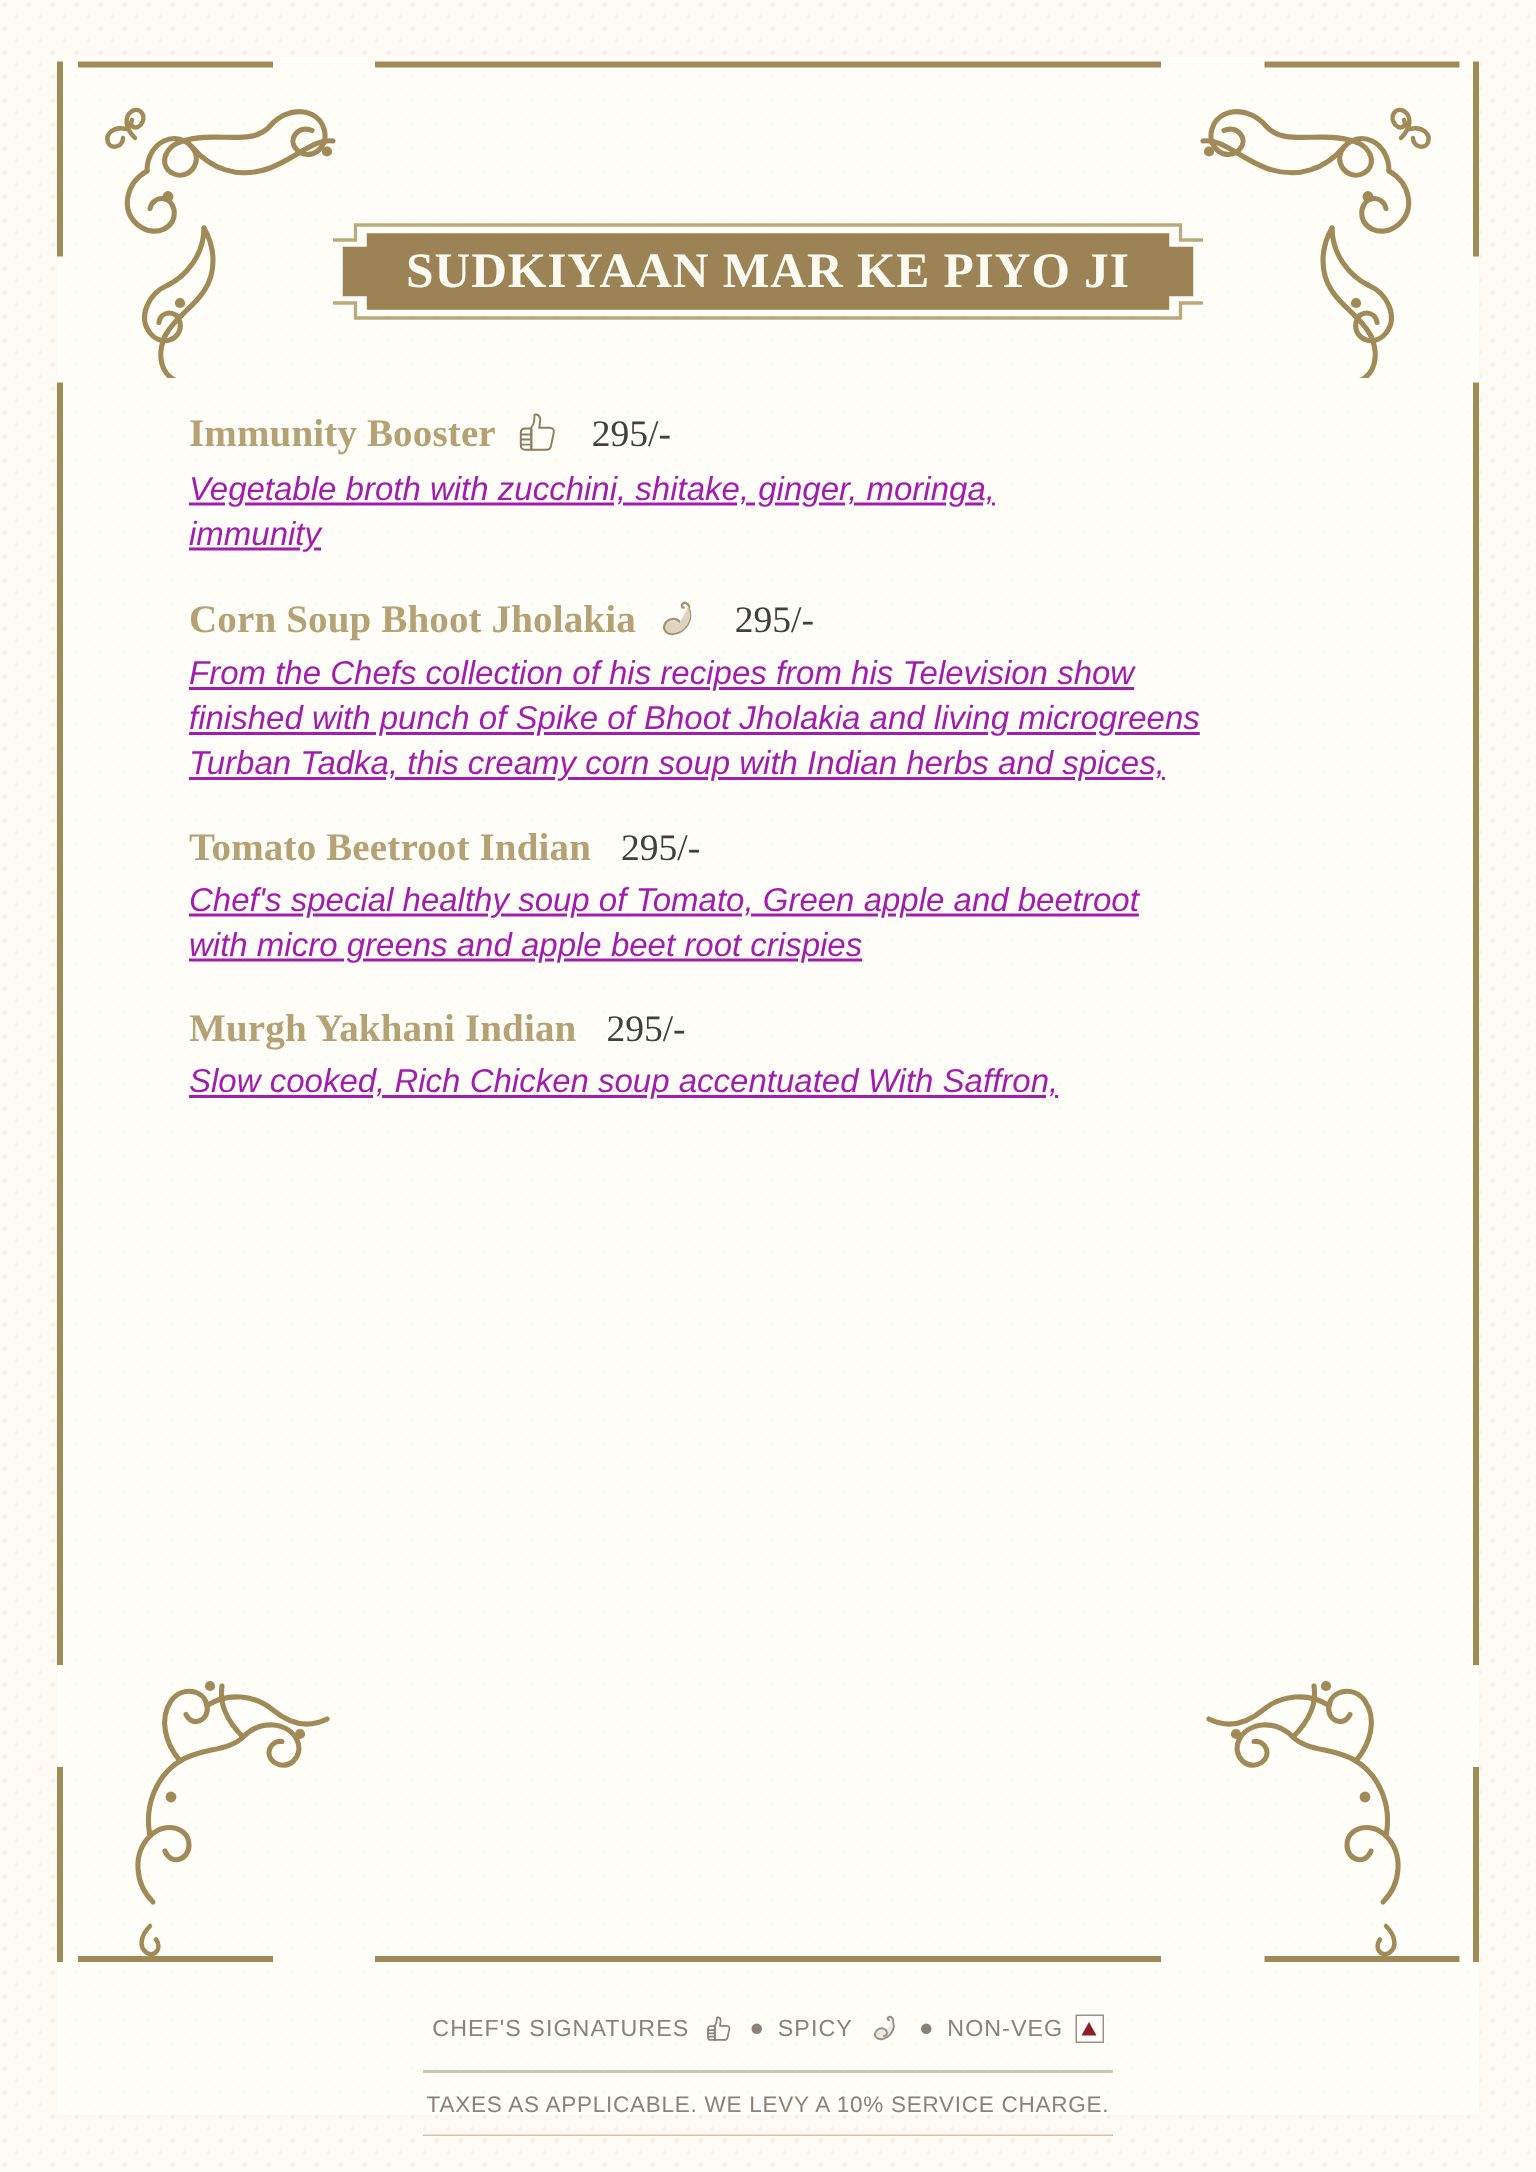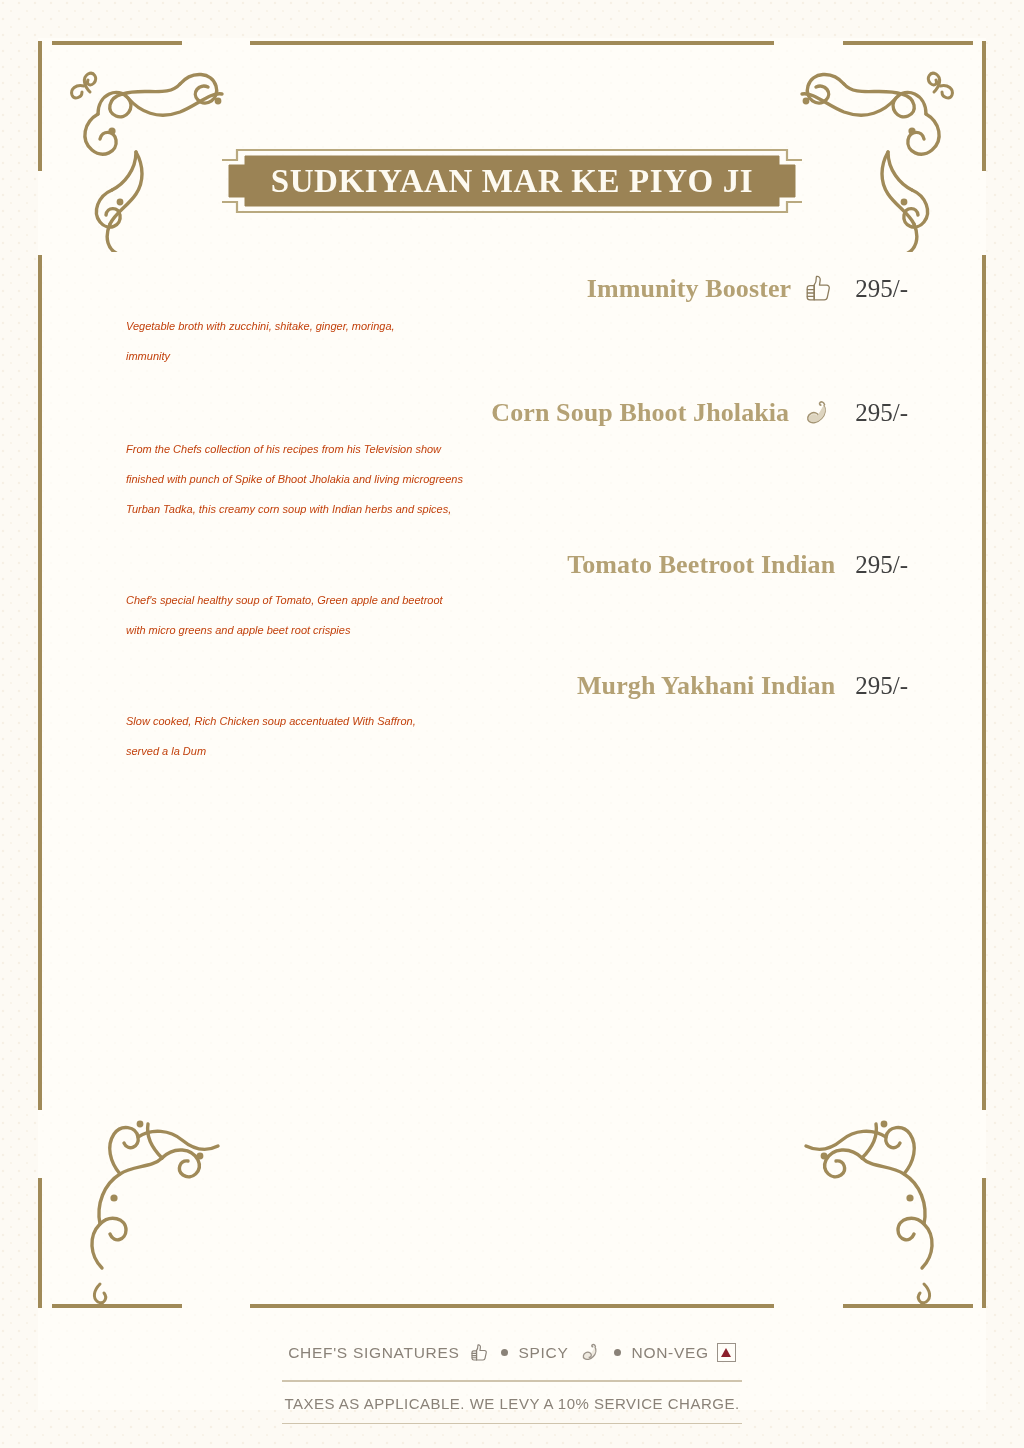--- a/index.html
+++ b/index.html
@@ -110,21 +110,21 @@
     position: absolute;
     left: 126px;
     right: 116px;
     top: 272px;
     z-index: 5;
   }
   .menu-item { margin-bottom: 26px; }
   .item-head {
     display: flex;
     align-items: baseline;
-    justify-content: flex-end;
+    justify-content: flex-start;
   }
   .item-title-wrap {
     display: flex;
     align-items: center;
     gap: 10px;
   }
   .item-title {
     font-family: "Liberation Serif", serif;
     font-weight: bold;
     font-size: 26px;
@@ -135,25 +135,26 @@
   .item-price {
     font-family: "Liberation Serif", serif;
     font-size: 25px;
     color: #404040;
     white-space: nowrap;
     padding-left: 20px;
   }
   .item-desc {
     font-family: "Liberation Sans", sans-serif;
     font-style: italic;
-    font-size: 11px;
+    font-size: 22px;
     line-height: 30px;
-    color: #c2410c;
+    color: #a21caf;
     margin-top: 5px;
     max-width: 660px;
+    text-decoration: underline;
   }
   .item-desc div { white-space: nowrap; }
 
   .badge { display: inline-block; line-height: 0; }
   .badge svg { display: block; }
 
   
   .footer {
     position: absolute;
     left: 0; right: 0;
@@ -379,21 +380,20 @@
 
     <div class="menu-item">
       <div class="item-head">
         <div class="item-title-wrap">
           <span class="item-title">Murgh Yakhani Indian</span>
         </div>
         <span class="item-price">295/-</span>
       </div>
       <div class="item-desc">
         <div>Slow cooked, Rich Chicken soup accentuated With Saffron,</div>
-        <div>served a la Dum</div>
       </div>
     </div>
 
   </div>
 
   <div class="footer">
     <div class="legend">
       <div class="legend-item">
         <span>CHEF'S SIGNATURES</span>
         <span class="badge">

